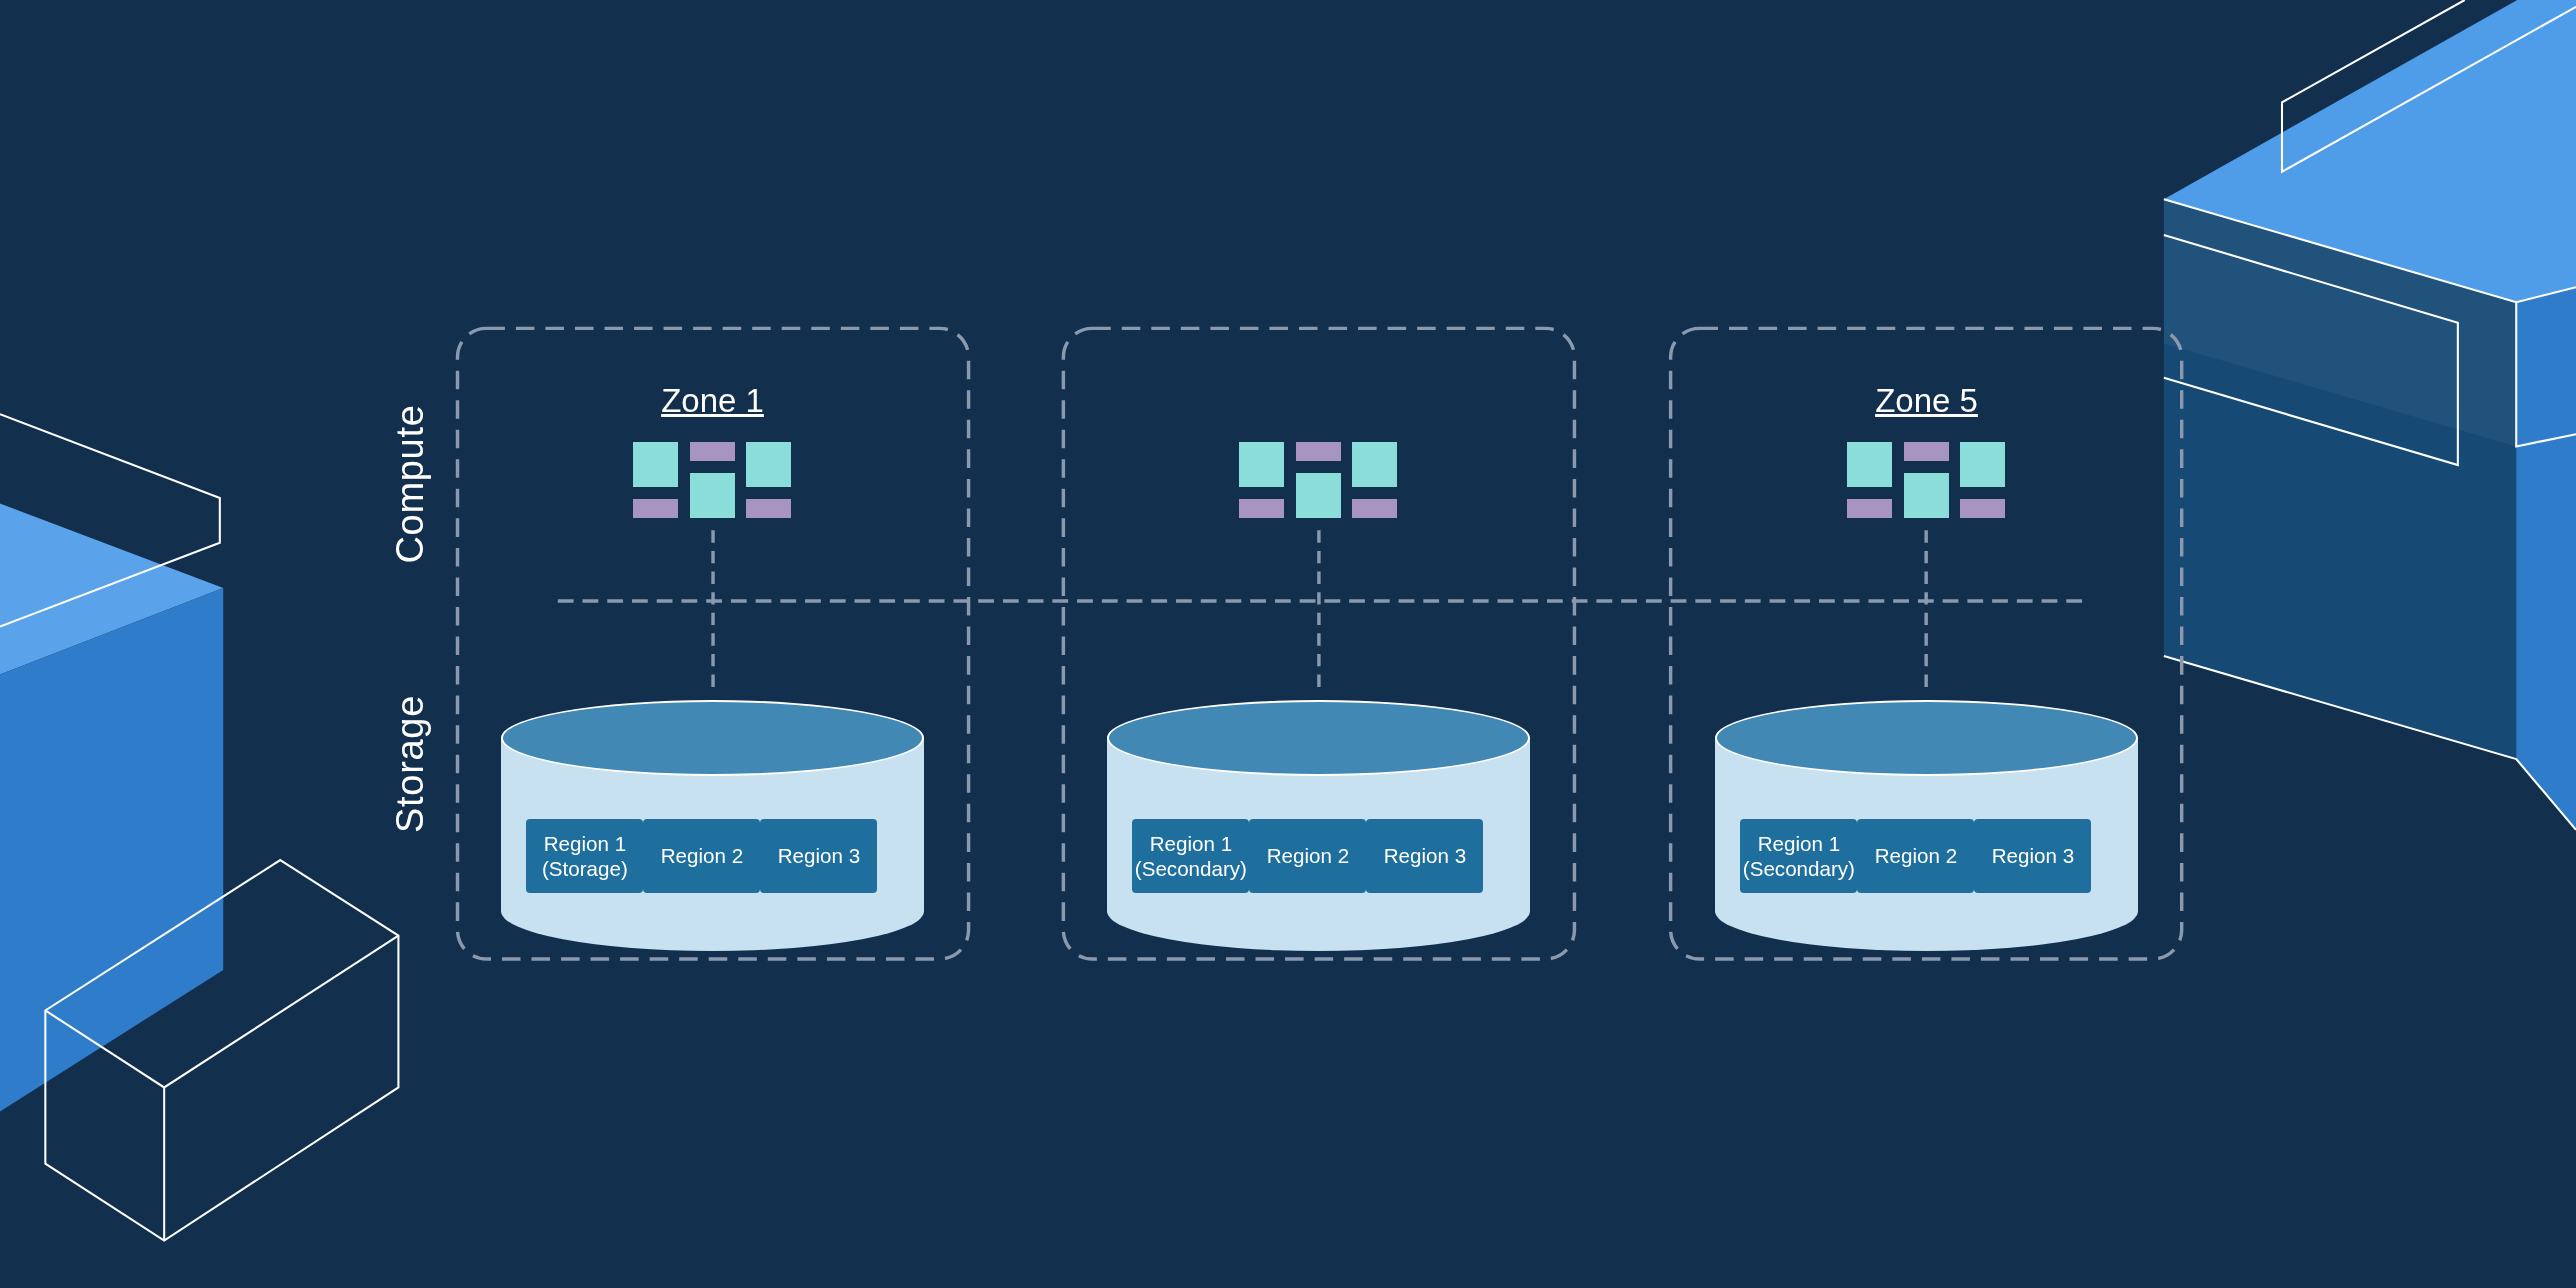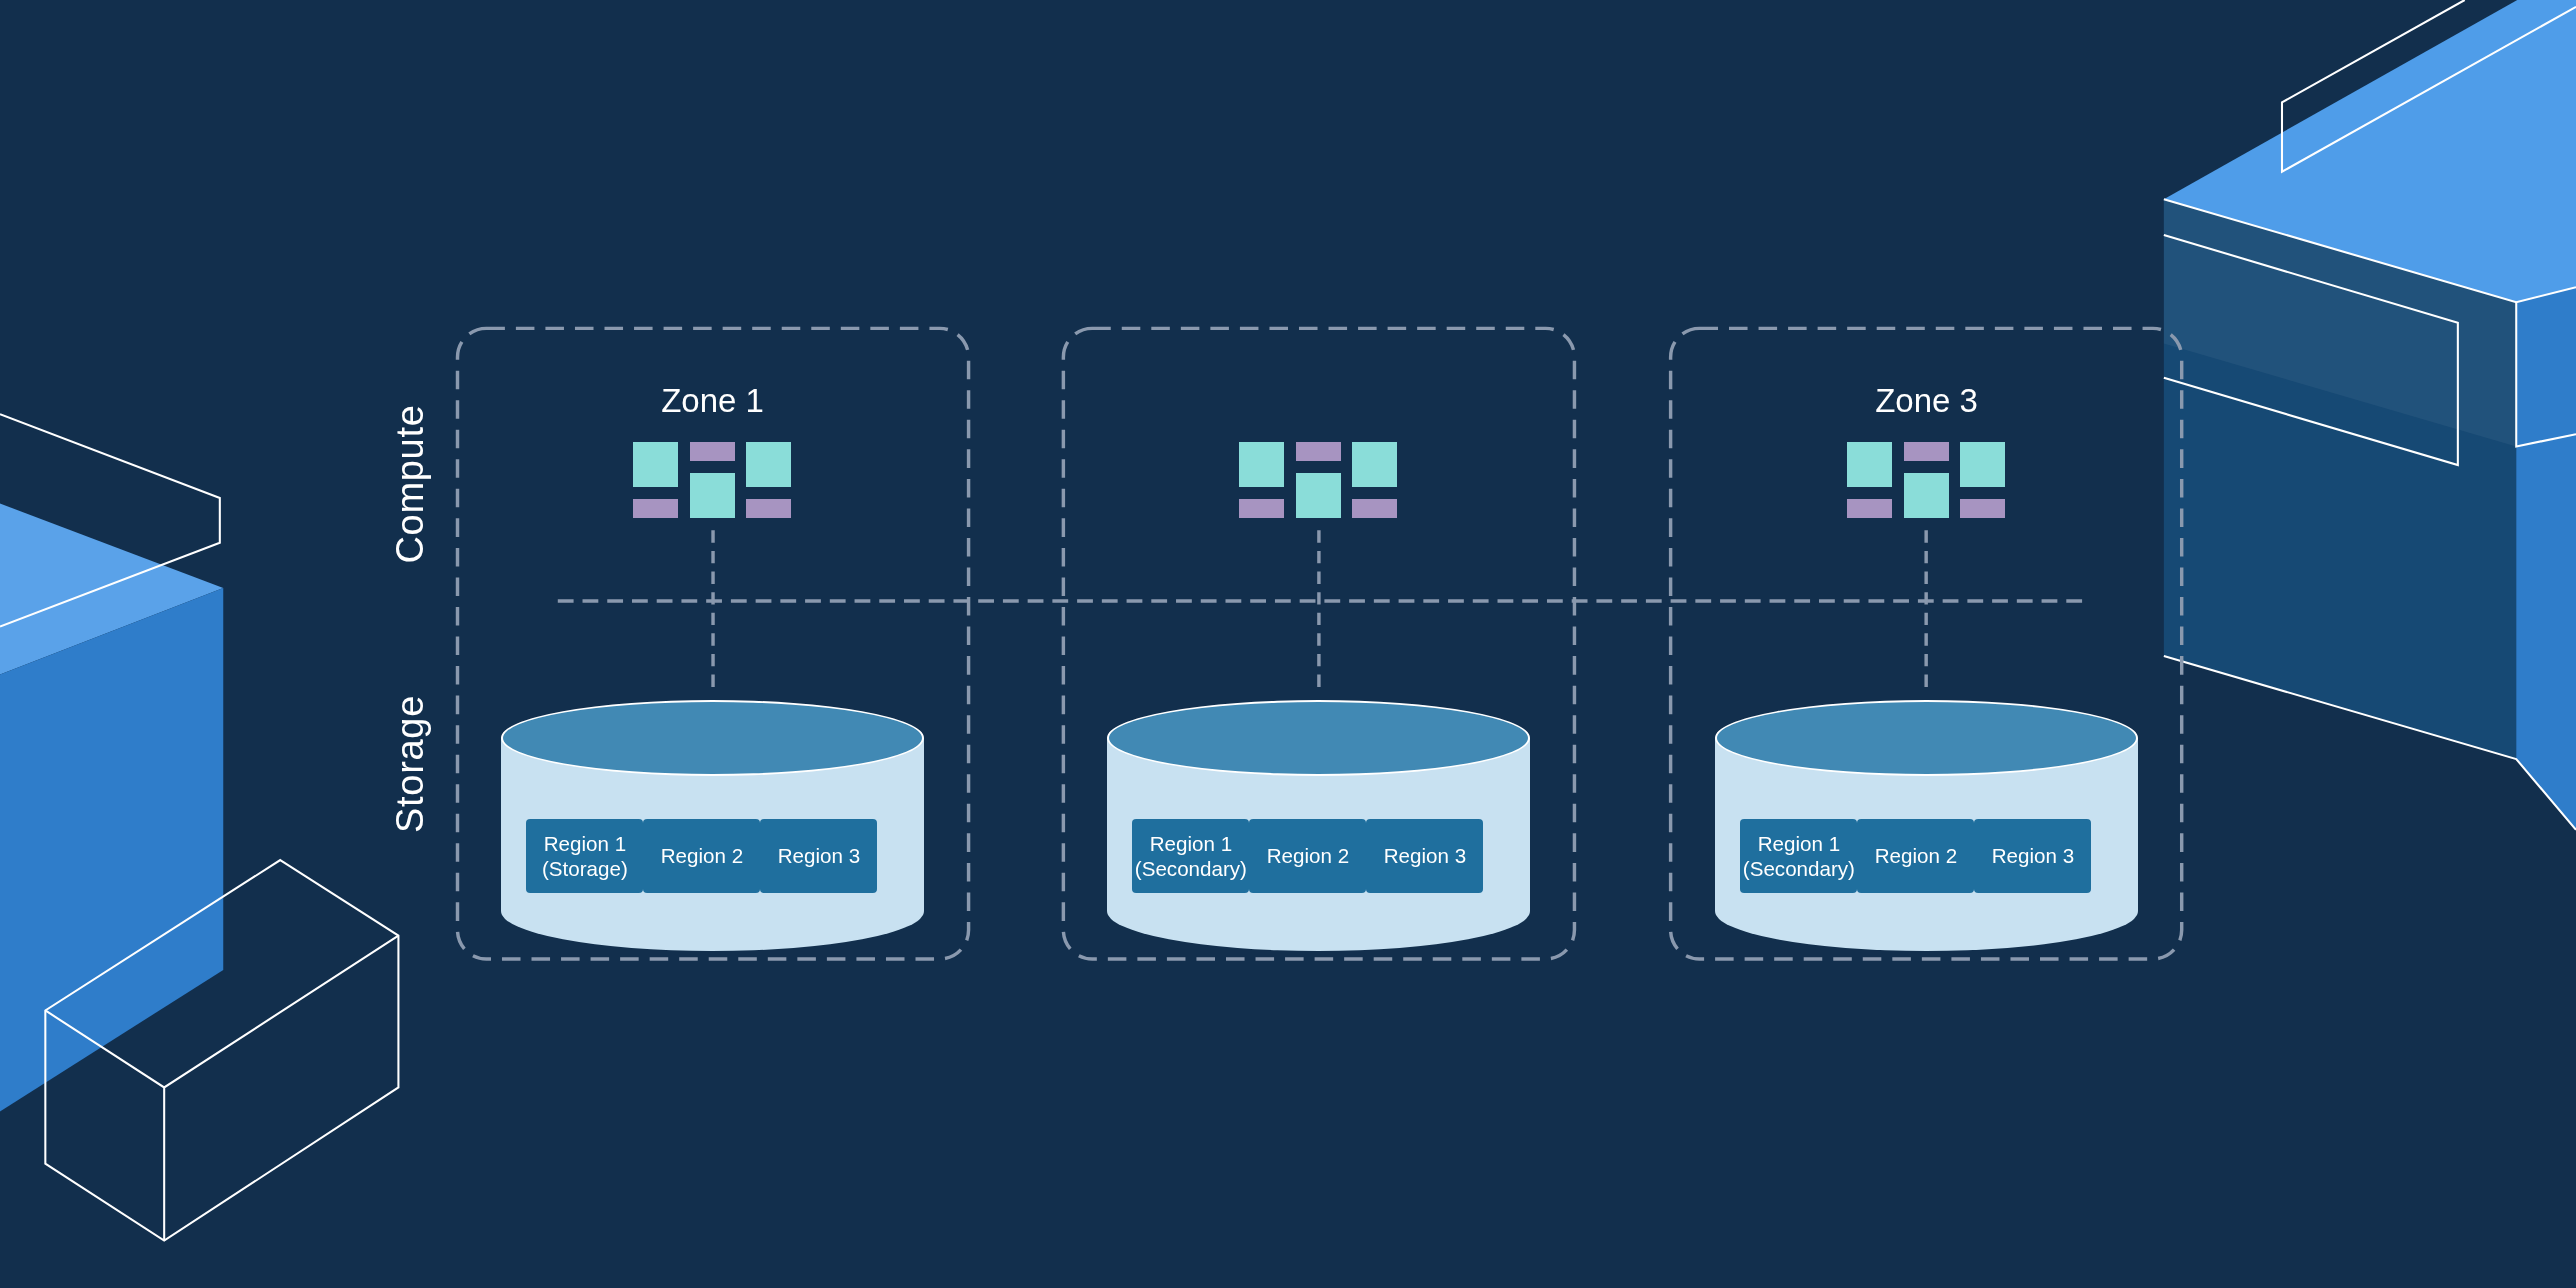--- a/index.html
+++ b/index.html
@@ -20,21 +20,21 @@
   .row-label.compute{left:286px;top:453px;}
   .row-label.storage{left:286px;top:733px;}
 
   
   .zone{position:absolute;top:328px;width:511px;height:631px;}
   .zone.z0{left:457px;}
   .zone.z1{left:1063px;}
   .zone.z2{left:1671px;}
   .zone-title{
     position:absolute;top:54px;left:0;width:511px;text-align:center;
-    color:#FFFFFF;font-size:33px;
+    color:#FFFFFF;font-size:33px;text-decoration:underline;
   }
 
   
   .compute-cluster{position:absolute;left:176px;top:114px;display:flex;gap:11.7px;}
   .ccol{display:flex;flex-direction:column;gap:11.7px;width:45px;}
   .blk{width:45px;}
   .blk.tall{height:45px;}
   .blk.short{height:19px;}
   .blk.teal{background:#8ADDD9;}
   .blk.purple{background:#A794C1;}
@@ -185,21 +185,21 @@
       </div>
       <div class="region-box">
         <span>Region 3</span>
         <span></span>
       </div>
     </div>
   </div>
 </div>
 
 <div class="zone z2">
-  <div class="zone-title">Zone 3</div>
+  <div class="zone-title">Zone 5</div>
   <div class="compute-cluster">
     <div class="ccol">
         <div class="blk teal tall"></div>
         <div class="blk purple short"></div>
       </div>
     <div class="ccol">
         <div class="blk purple short"></div>
         <div class="blk teal tall"></div>
       </div>
     <div class="ccol">

